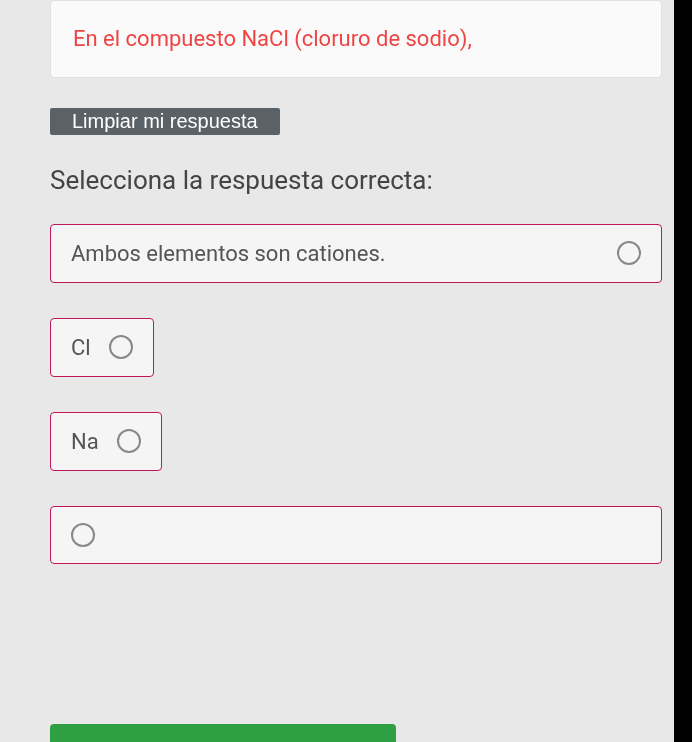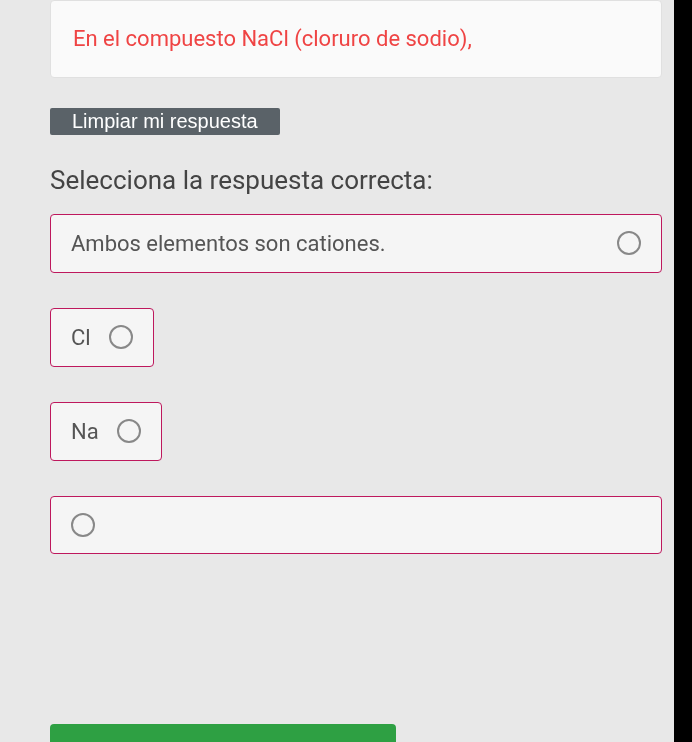--- a/index.html
+++ b/index.html
@@ -33,21 +33,21 @@
       border: none;
       padding: 2px 22px;
       font-size: 20px;
       cursor: pointer;
       margin-bottom: 30px;
       border-radius: 2px;
     }
     .instruction {
       color: #444;
       font-size: 26px;
-      margin-bottom: 19px;
+      margin-bottom: 29px;
     }
     .option {
       background: #f5f5f5;
       border: 1px solid #be185d;
       border-radius: 4px;
       padding: 16px 20px;
       margin-bottom: 35px;
       display: inline-flex;
       align-items: center;
       cursor: pointer;

